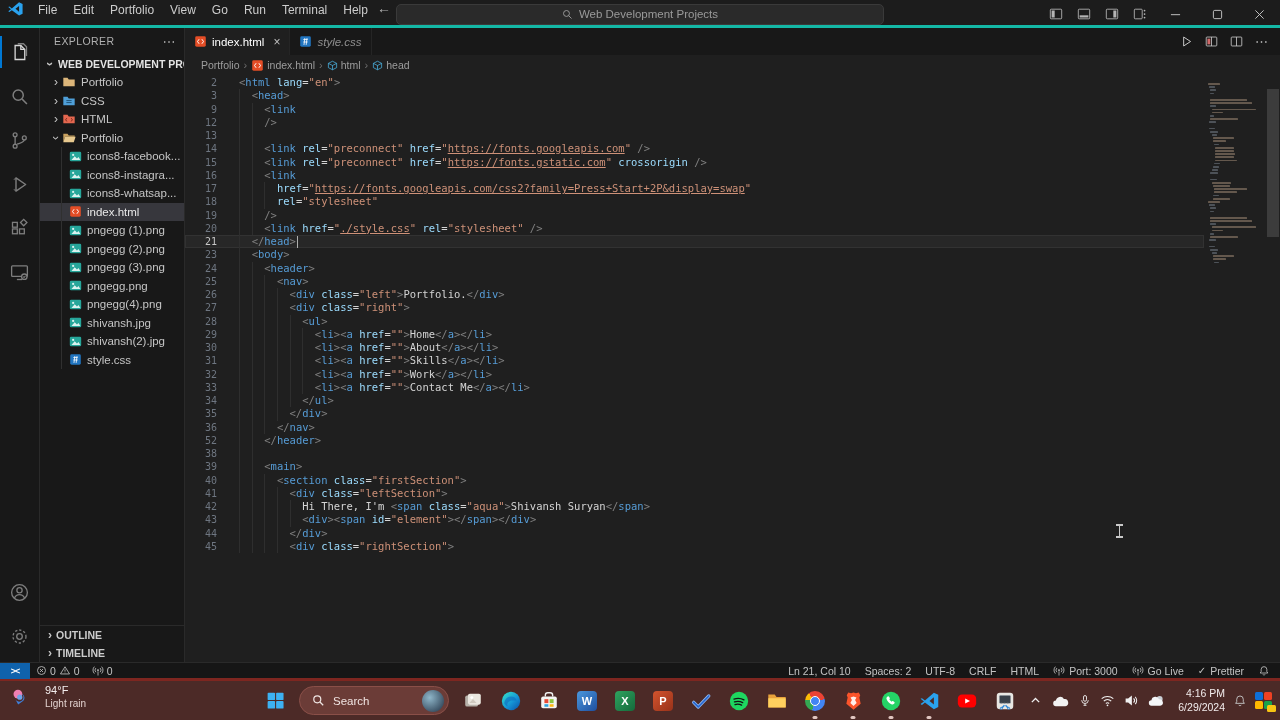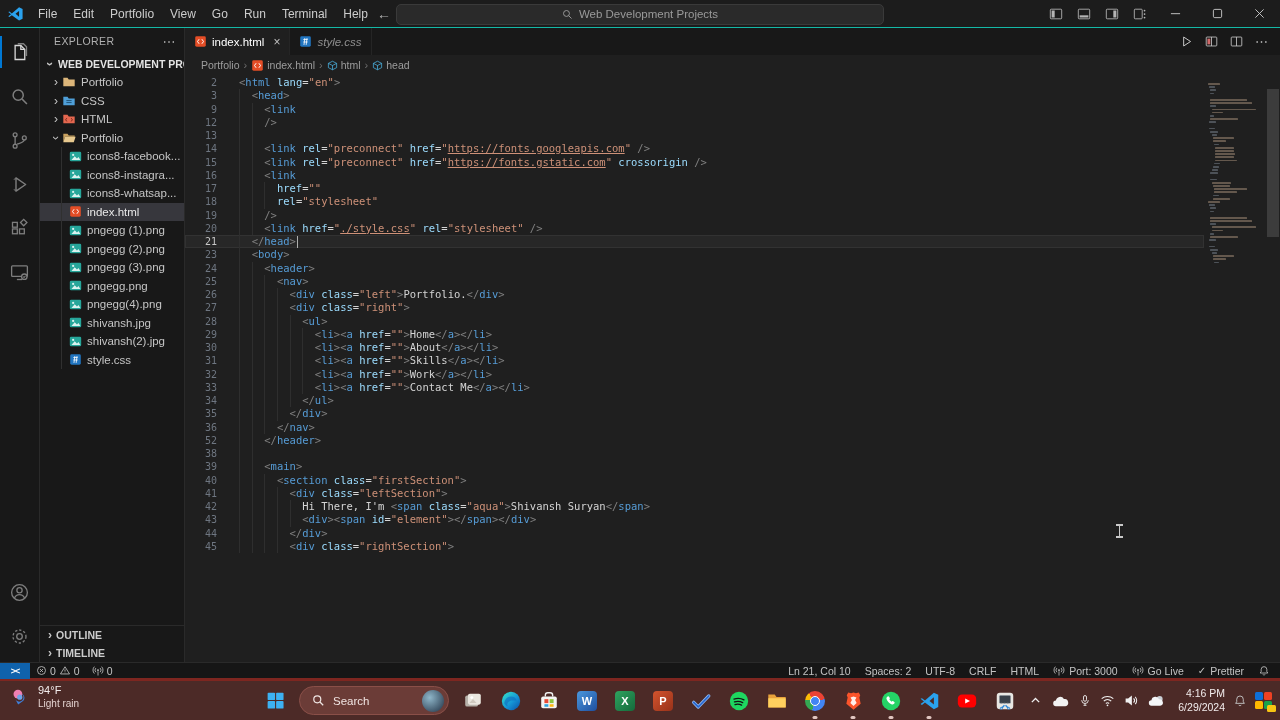--- a/index.html
+++ b/index.html
@@ -1,21 +1,21 @@
 <!DOCTYPE html>
 <html><head>
 <meta charset="utf-8">
 <style>
   *{margin:0;padding:0;box-sizing:border-box;-webkit-font-smoothing:antialiased}
   html,body{width:1280px;height:720px;overflow:hidden;background:#1f1f1f;font-family:"Liberation Sans",sans-serif}
   svg{display:block}
   .ic{display:inline-flex;align-items:center;justify-content:center}
 
   
-  .titlebar{height:28px;background:#1c1c1c;border-bottom:1px solid #14b8a6;display:flex;align-items:center;position:relative;color:#cccccc}
+  .titlebar{height:28px;background:#1c1c1c;border-bottom:3px solid #14b8a6;display:flex;align-items:flex-start;position:relative;color:#cccccc}
   .tb-logo{width:30px;display:flex;justify-content:center}
   .menu{display:flex;font-size:12px}
   .menu .mi{padding:3px 8px;border-radius:4px;cursor:default}
   .navarrows{position:absolute;left:377px;display:flex;gap:10px;font-size:14px;color:#b5b5b5}
   .cmdcenter{position:absolute;left:50%;top:3.5px;transform:translateX(-50%);width:488px;height:21px;background:#2a2a2a;border:1px solid #3a3a3a;border-radius:5px;display:flex;align-items:center;justify-content:center;gap:6px;font-size:11.5px;color:#9a9a9a}
   .tb-right{position:absolute;right:0;display:flex;align-items:center;height:28px}
   .tb-right .wicon{width:28px;height:28px;display:flex;align-items:center;justify-content:center}
   .winctl{width:42px;height:28px;display:flex;align-items:center;justify-content:center}
 
   
@@ -77,21 +77,21 @@
   .statusbar{height:16px;background:#161616;border-top:1px solid #2a2a2a;display:flex;align-items:center;font-size:10.5px;color:#c3c3c3}
   .remote{height:16px;background:#0f62ac;color:#fff;display:flex;align-items:center;justify-content:center;width:30px;font-size:9px;font-weight:bold;letter-spacing:-1px}
   .sgroup{display:flex;align-items:center;gap:3px;padding:0 6px}
   .status-right{margin-left:auto;display:flex;align-items:center;gap:14px;padding-right:10px}
   .sitem{display:flex;align-items:center;gap:4px;white-space:nowrap}
   .sitem .ck{color:#c3c3c3;font-size:10px}
 
   
   .redline{height:3px;background:#7e2620}
   .taskbar{height:39px;background:#4c2a27;position:relative;color:#f2ecec}
-  .weather{position:absolute;left:10px;top:3px;display:flex;align-items:center;gap:8px}
+  .weather{position:absolute;left:10px;top:3px;display:flex;align-items:center;gap:15px}
   .wtxt{display:flex;flex-direction:column;line-height:1.25}
   .wtemp{font-size:11px}.wdesc{font-size:10px;color:#e3d2cf}
   .tb-center{position:absolute;left:50%;top:0;height:39px;transform:translateX(-50%);display:flex;align-items:center;gap:10px}
   .startbtn{width:28px;height:28px;display:flex;align-items:center;justify-content:center;border-radius:4px}
   .tsearch{width:150px;height:29px;background:#6b3c37;border:1px solid #8a4f48;border-radius:15px;display:flex;align-items:center;gap:8px;padding:0 4px 0 12px;font-size:11.5px;color:#f0e4e2}
   .tsearch .bingpic{margin-left:auto;width:22px;height:22px;border-radius:50%;background:radial-gradient(circle at 35% 35%,#8fb6c9,#41586b 70%,#22303d)}
   .appwrap{width:28px;height:28px;display:flex;align-items:center;justify-content:center;position:relative;border-radius:4px}
   .appwrap.running::after{content:"";position:absolute;bottom:-4px;left:50%;transform:translateX(-50%);width:5px;height:3px;border-radius:2px;background:#e0c5c0}
   .appsq{width:20px;height:20px;border-radius:4px;color:#fff;font-weight:bold;font-size:11px;display:flex;align-items:center;justify-content:center;font-family:"Liberation Sans",sans-serif}
   .chrome{width:20px;height:20px;border-radius:50%;background:conic-gradient(from -40deg,#ea4335 0 33%,#4285f4 33% 66%,#34a853 66% 88%,#fbbc05 88% 100%);position:relative}
@@ -531,21 +531,21 @@
     <span class="ln">14</span>
     <span class="ct"><span class="ind" style="width:25.28px"></span><span class="tk-p">&lt;</span><span class="tk-t">link</span><span class="tk-x"> </span><span class="tk-a">rel</span><span class="tk-x">=</span><span class="tk-s">"preconnect"</span><span class="tk-x"> </span><span class="tk-a">href</span><span class="tk-x">=</span><span class="tk-s">"</span><span class="tk-u">https://fonts.googleapis.com</span><span class="tk-s">"</span><span class="tk-x"> </span><span class="tk-p">/&gt;</span></span></div>
           <div class="cl">
     <span class="ln">15</span>
     <span class="ct"><span class="ind" style="width:25.28px"></span><span class="tk-p">&lt;</span><span class="tk-t">link</span><span class="tk-x"> </span><span class="tk-a">rel</span><span class="tk-x">=</span><span class="tk-s">"preconnect"</span><span class="tk-x"> </span><span class="tk-a">href</span><span class="tk-x">=</span><span class="tk-s">"</span><span class="tk-u">https://fonts.gstatic.com</span><span class="tk-s">"</span><span class="tk-x"> </span><span class="tk-a">crossorigin</span><span class="tk-x"> </span><span class="tk-p">/&gt;</span></span></div>
           <div class="cl">
     <span class="ln">16</span>
     <span class="ct"><span class="ind" style="width:25.28px"></span><span class="tk-p">&lt;</span><span class="tk-t">link</span></span></div>
           <div class="cl">
     <span class="ln">17</span>
-    <span class="ct"><span class="ind" style="width:37.92px"></span><span class="tk-a">href</span><span class="tk-x">=</span><span class="tk-s">"</span><span class="tk-s">"</span></span></div>
+    <span class="ct"><span class="ind" style="width:37.92px"></span><span class="tk-a">href</span><span class="tk-x">=</span><span class="tk-s">"</span><span class="tk-u">https://fonts.googleapis.com/css2?family=Press+Start+2P&amp;display=swap</span><span class="tk-s">"</span></span></div>
           <div class="cl">
     <span class="ln">18</span>
     <span class="ct"><span class="ind" style="width:37.92px"></span><span class="tk-a">rel</span><span class="tk-x">=</span><span class="tk-s">"stylesheet"</span></span></div>
           <div class="cl">
     <span class="ln">19</span>
     <span class="ct"><span class="ind" style="width:25.28px"></span><span class="tk-p">/&gt;</span></span></div>
           <div class="cl">
     <span class="ln">20</span>
     <span class="ct"><span class="ind" style="width:25.28px"></span><span class="tk-p">&lt;</span><span class="tk-t">link</span><span class="tk-x"> </span><span class="tk-a">href</span><span class="tk-x">=</span><span class="tk-s">"</span><span class="tk-u">./style.css</span><span class="tk-s">"</span><span class="tk-x"> </span><span class="tk-a">rel</span><span class="tk-x">=</span><span class="tk-s">"stylesheet"</span><span class="tk-x"> </span><span class="tk-p">/&gt;</span></span></div>
           <div class="cl cur">

